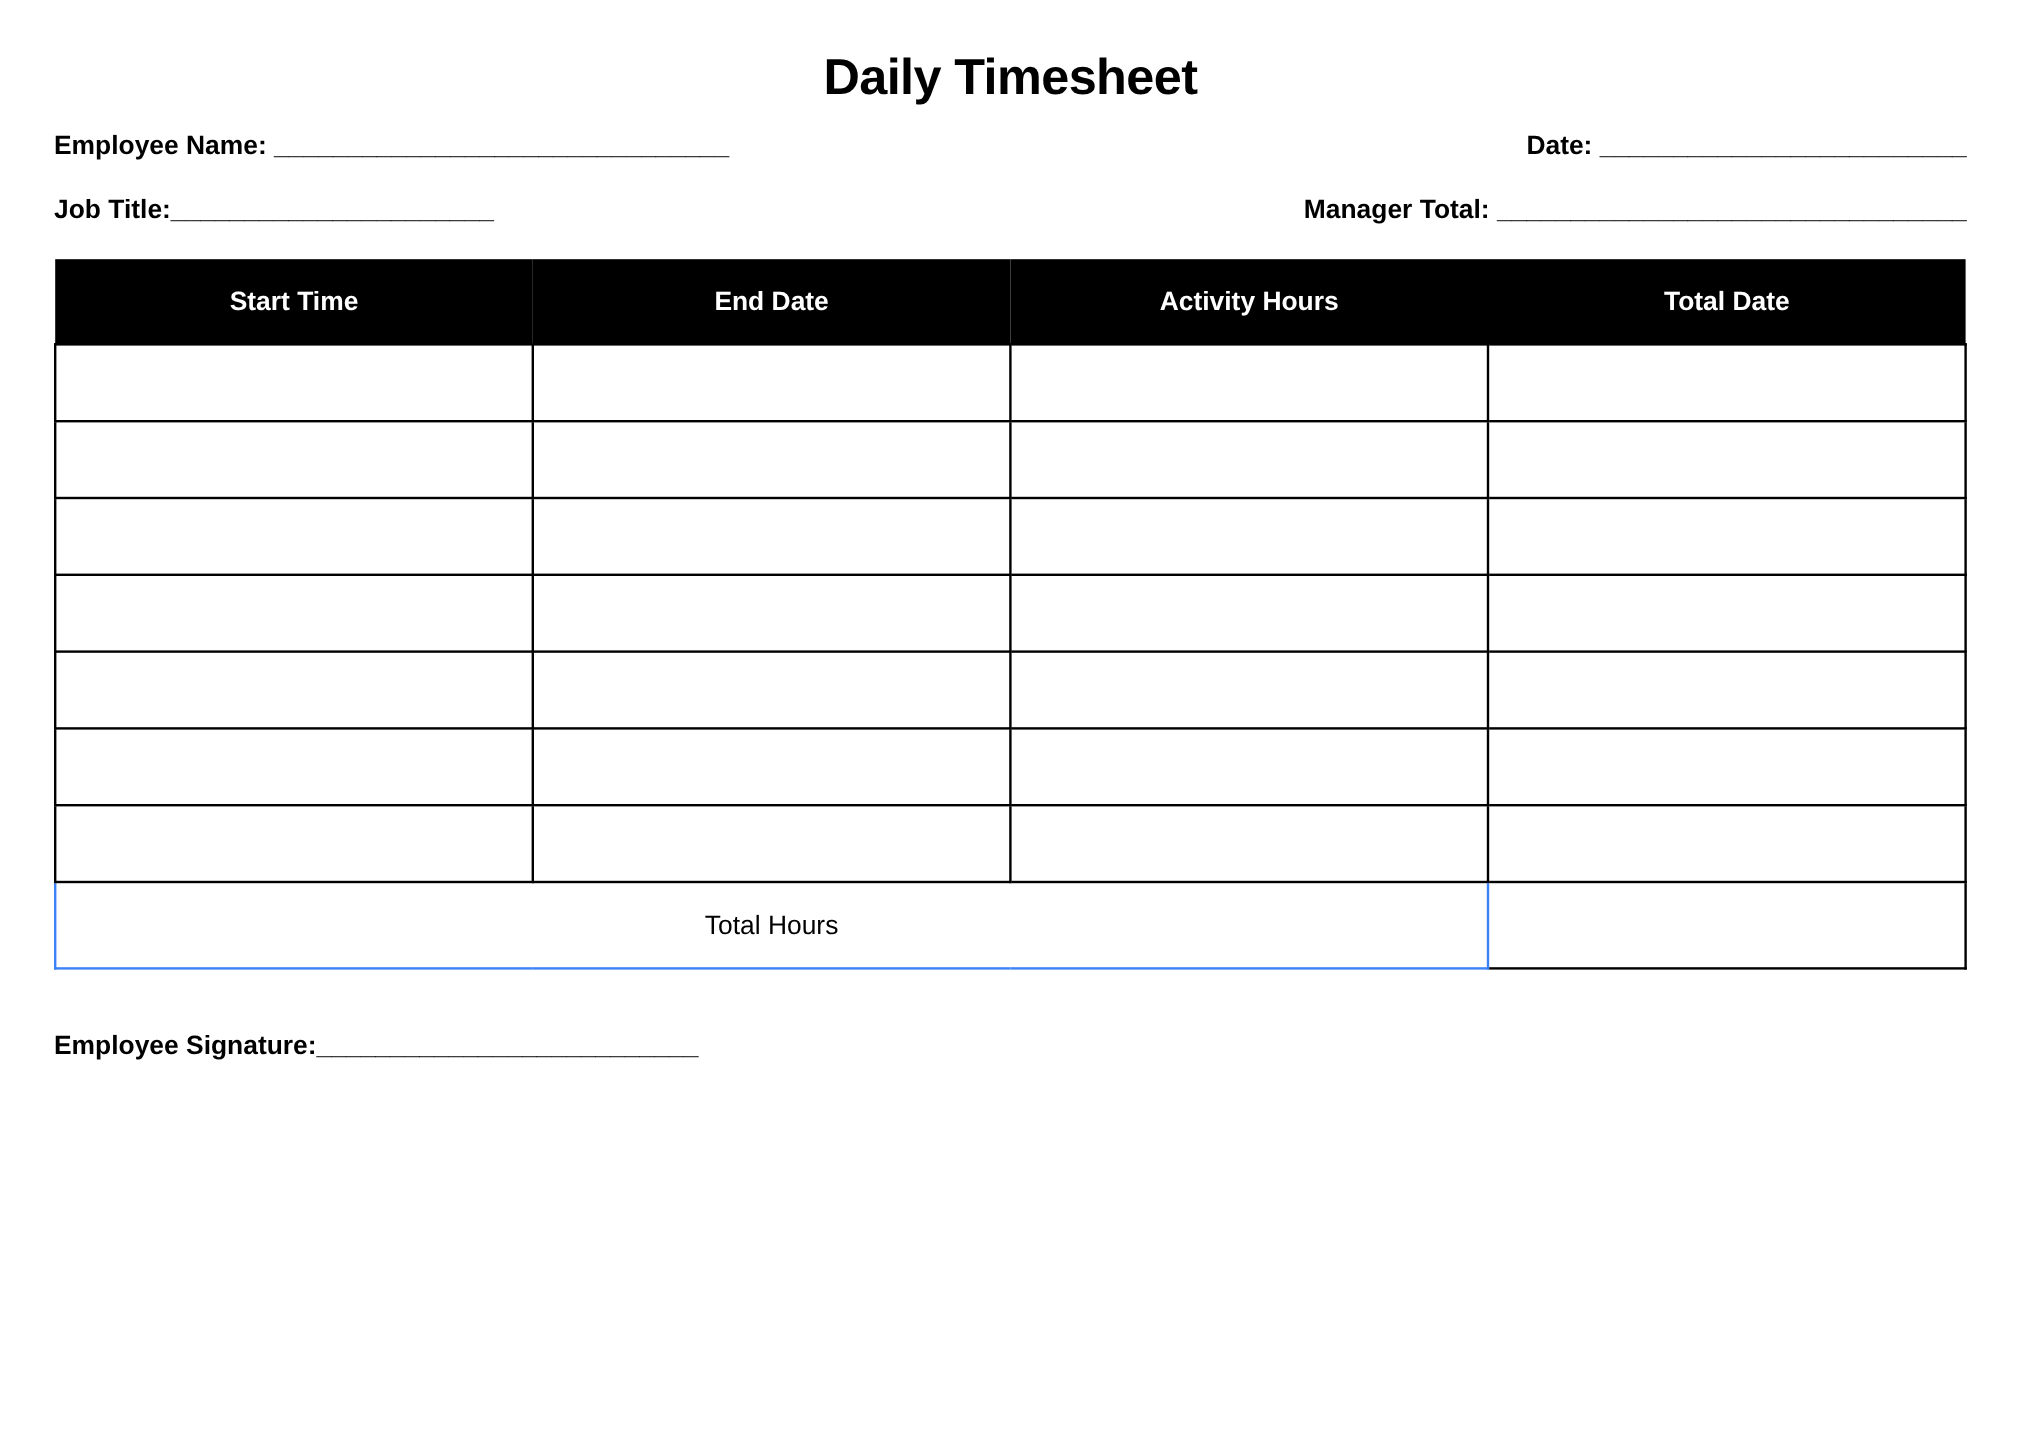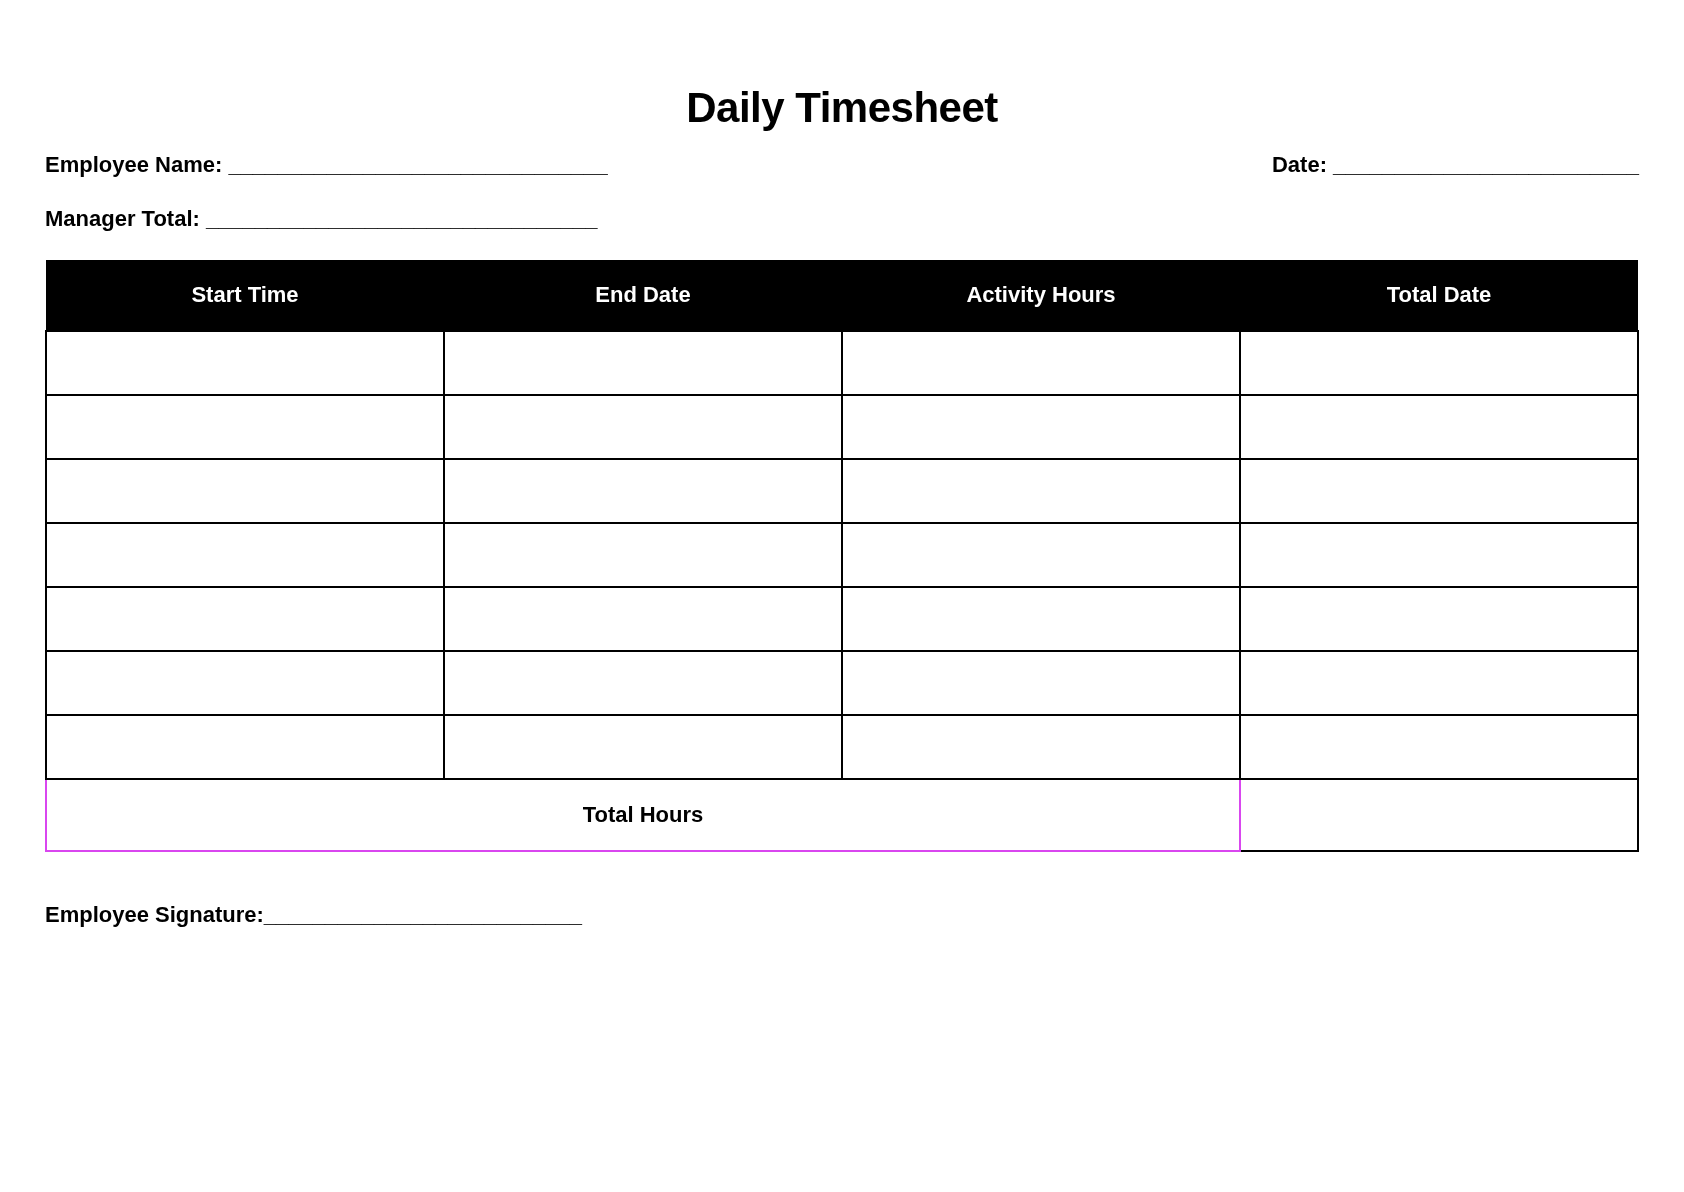--- a/index.html
+++ b/index.html
@@ -12,21 +12,20 @@
       background: #ffffff;
       padding: 40px 45px;
       width: 1684px;
     }
     .title {
       text-align: center;
       font-size: 42px;
       font-weight: 800;
       margin-bottom: 20px;
       letter-spacing: -0.5px;
-      margin-top: 44px;
     }
     .info-row {
       display: flex;
       justify-content: space-between;
       margin-bottom: 28px;
     }
     .info-field {
       font-size: 22px;
       font-weight: 700;
     }
@@ -52,23 +51,23 @@
       height: 64px;
       padding: 0;
     }
     .col-1 { width: 25%; margin-left: 21px; }
     .col-2 { width: 25%; }
     .col-3 { width: 25%; }
     .col-4 { width: 25%; }
     .total-row td.total-label {
       text-align: center;
       font-size: 22px;
-      font-weight: 700;
+      font-weight: 400;
       padding: 22px 10px;
-      border: 2px solid #d946ef;
+      border: 2px solid #3b82f6;
     }
     .total-row td.total-value {
       border: 2px solid #000000;
     }
     .signature-row {
       display: flex;
       margin-top: 50px;
     }
     .signature-field {
       font-size: 22px;
@@ -79,20 +78,21 @@
 <body>
 
 <h1 class="title">Daily Timesheet</h1>
 
 <div class="info-row">
   <div class="info-field">Employee Name: _______________________________</div>
   <div class="info-field">Date: _________________________</div>
 </div>
 
 <div class="info-row">
+  <div class="info-field">Job Title:______________________</div>
   <div class="info-field">Manager Total: ________________________________</div>
 </div>
 
 <div class="table-container">
   <table>
     <thead>
       <tr>
         <th class="col-1">Start Time</th>
         <th class="col-2">End Date</th>
         <th class="col-3">Activity Hours</th>

